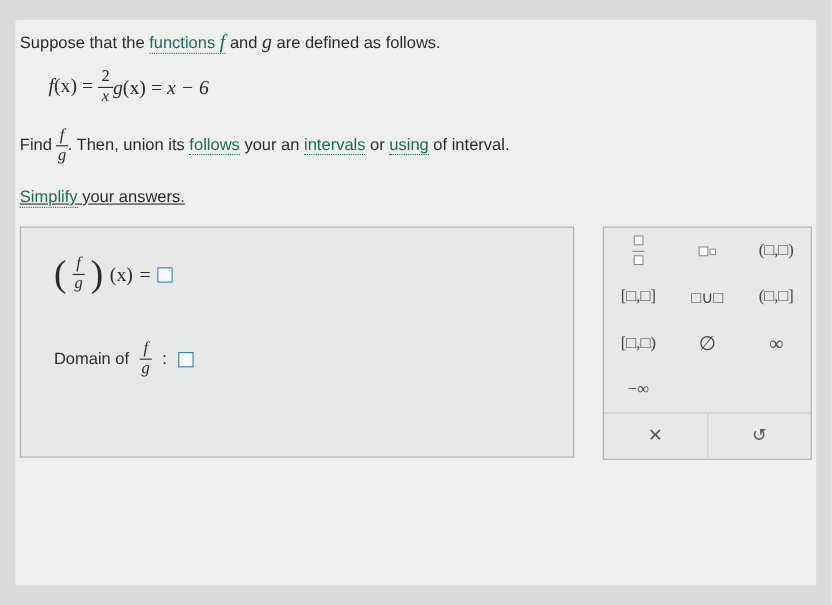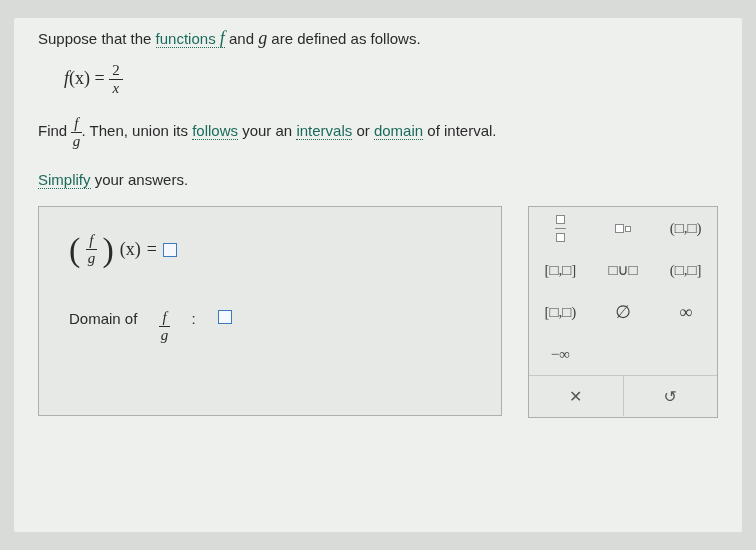--- a/index.html
+++ b/index.html
@@ -10,45 +10,45 @@
     font-family: Arial, sans-serif;
     font-size: 15px;
     color: #2a2a2a;
     padding: 18px 14px;
     overflow: hidden;
   }
   .content-area {
     background: #eef0ee;
     width: 100%;
     height: 100%;
-    padding: 10px 24px;
+    padding: 10px 4px;
     border-radius: 2px;
   }
   .prompt-line { margin-bottom: 14px; }
   .link { color: #1a6b5a; border-bottom: 1px dotted #1a6b5a; }
   .math { font-family: 'Times New Roman', serif; font-style: italic; font-size: 18px; }
   .math .up { font-style: normal; }
   .defs { display: flex; margin: 10px 0 20px 26px; align-items: center; }
   .frac { display: inline-flex; flex-direction: column; align-items: center; vertical-align: middle; font-size: 15px; line-height: 1; }
   .frac .num { border-bottom: 1px solid #2a2a2a; padding: 0 3px 1px; }
   .frac .den { padding-top: 1px; }
   .instruct { margin-bottom: 22px; }
-  .simplify { margin-bottom: 18px; }
+  .simplify { margin-bottom: 18px; text-decoration: underline; }
 
   .work-row { display: flex; gap: 26px; align-items: flex-start; }
   .answer-box {
     flex: 1;
     border: 1px solid #aab0ab;
     background: #e6e9e6;
     padding: 26px 20px 26px 30px;
     height: 210px;
     position: relative;
   }
   .ans1 { margin-bottom: 44px; display: flex; align-items: center; gap: 6px; }
-  .ans2 { display: flex; align-items: flex-start; gap: 22px; }
+  .ans2 { display: flex; align-items: center; gap: 10px; }
   .blank {
     display: inline-block;
     width: 14px; height: 14px;
     border: 1px solid #3a7bbf;
     background: #f5f9ff;
     vertical-align: middle;
   }
   .bigparen { font-size: 34px; font-style: normal; font-family: 'Times New Roman', serif; line-height: 0.8; }
 
   .palette {
@@ -99,28 +99,31 @@
   </div>
 
   <div class="defs">
     <div class="math">
       <span>f</span><span class="up">(x)</span> <span class="up">=</span>
       <span class="frac">
         <span class="num up">2</span>
         <span class="den">x</span>
       </span>
     </div>
+    <div class="math">
+      <span>g</span><span class="up">(x)</span> <span class="up">=</span> <span>x − 6</span>
+    </div>
   </div>
 
   <div class="instruct">
     <span>Find </span>
     <span class="math frac" style="vertical-align:middle;">
       <span class="num">f</span>
       <span class="den">g</span>
-    </span><span>. Then, union its </span><span class="link">follows</span><span> your an </span><span class="link">intervals</span><span> or </span><span class="link">domain</span><span> of interval.</span>
+    </span><span>. Then, union its </span><span class="link">follows</span><span> your an </span><span class="link">intervals</span><span> or </span><span class="link">using</span><span> of interval.</span>
   </div>
 
   <div class="simplify">
     <span class="link">Simplify</span><span> your answers.</span>
   </div>
 
   <div class="work-row">
     <div class="answer-box">
       <div class="ans1 math">
         <span class="bigparen">(</span>

